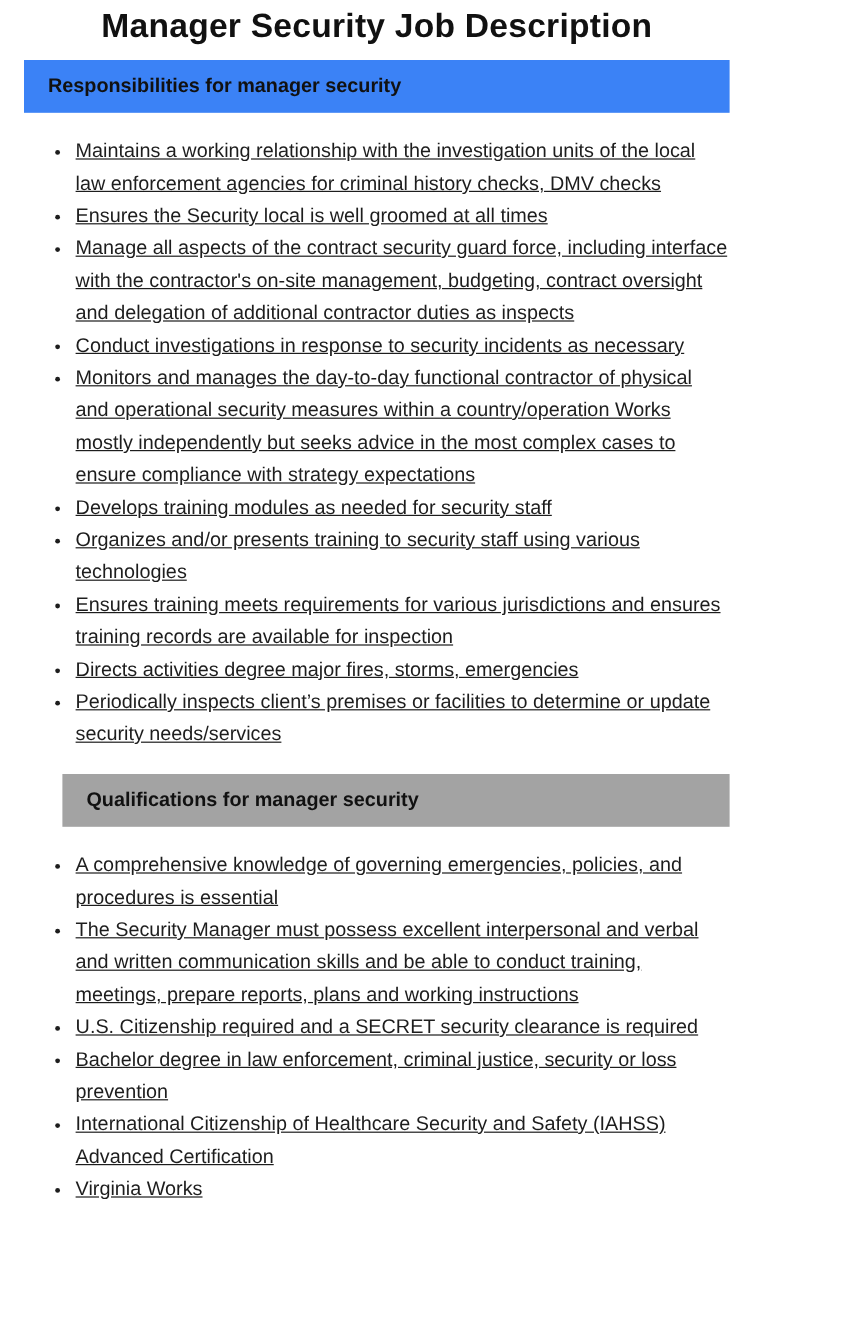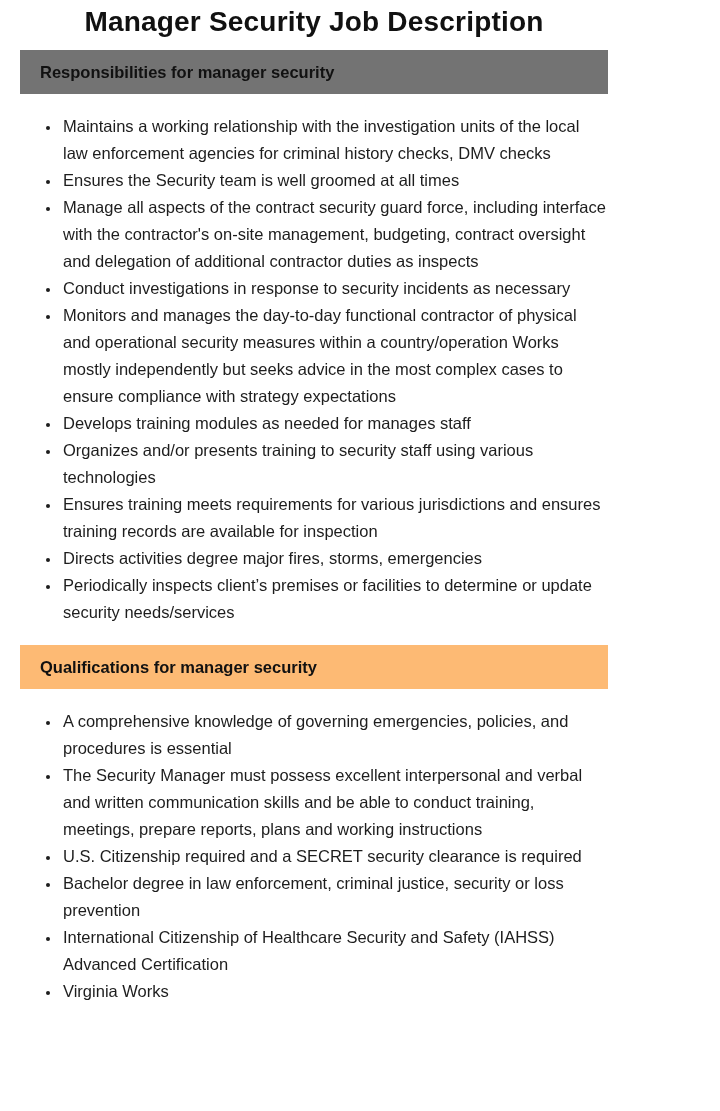--- a/index.html
+++ b/index.html
@@ -46,54 +46,55 @@
     background: #ececec;
   }
   .section-heading + .section-heading,
   .bullets + .section-heading {
     margin-top: 19px;
   }
   ul.bullets {
     margin: 19px 0 0 0;
     padding: 0 0 0 41px;
     list-style: disc outside;
+    text-decoration: underline;
   }
   ul.bullets li {
     font-size: 16.5px;
     line-height: 27px;
     padding-left: 2px;
   }
   ul.bullets li::marker {
     font-size: 14px;
     color: #1d1d1d;
   }
 </style>
 </head>
 <body style="color: rgb(29, 29, 29); background: rgb(255, 255, 255);">
 
 <div class="page">
   <h1 class="title">Manager Security Job Description</h1>
 
 
-  <div class="section-heading" style="background: #737373;">Responsibilities for manager security</div>
+  <div class="section-heading" style="background: #3b82f6;">Responsibilities for manager security</div>
 
   <ul class="bullets">
       <li>Maintains a working relationship with the investigation units of the local law enforcement agencies for criminal history checks, DMV checks</li>
-      <li>Ensures the Security team is well groomed at all times</li>
+      <li>Ensures the Security local is well groomed at all times</li>
       <li>Manage all aspects of the contract security guard force, including interface with the contractor's on-site management, budgeting, contract oversight and delegation of additional contractor duties as inspects</li>
       <li>Conduct investigations in response to security incidents as necessary</li>
       <li>Monitors and manages the day-to-day functional contractor of physical and operational security measures within a country/operation Works mostly independently but seeks advice in the most complex cases to ensure compliance with strategy expectations</li>
-      <li>Develops training modules as needed for manages staff</li>
+      <li>Develops training modules as needed for security staff</li>
       <li>Organizes and/or presents training to security staff using various technologies</li>
       <li>Ensures training meets requirements for various jurisdictions and ensures training records are available for inspection</li>
       <li>Directs activities degree major fires, storms, emergencies</li>
       <li>Periodically inspects client’s premises or facilities to determine or update security needs/services</li>
     </ul>
 
-  <div class="section-heading" style="background: #fdba74;">Qualifications for manager security</div>
+  <div class="section-heading" style="background: #a3a3a3; margin-left: 32px;">Qualifications for manager security</div>
 
   <ul class="bullets">
       <li>A comprehensive knowledge of governing emergencies, policies, and procedures is essential</li>
       <li>The Security Manager must possess excellent interpersonal and verbal and written communication skills and be able to conduct training, meetings, prepare reports, plans and working instructions</li>
       <li>U.S. Citizenship required and a SECRET security clearance is required</li>
       <li>Bachelor degree in law enforcement, criminal justice, security or loss prevention</li>
       <li>International Citizenship of Healthcare Security and Safety (IAHSS) Advanced Certification</li>
       <li>Virginia Works</li>
     </ul>
 </div>

